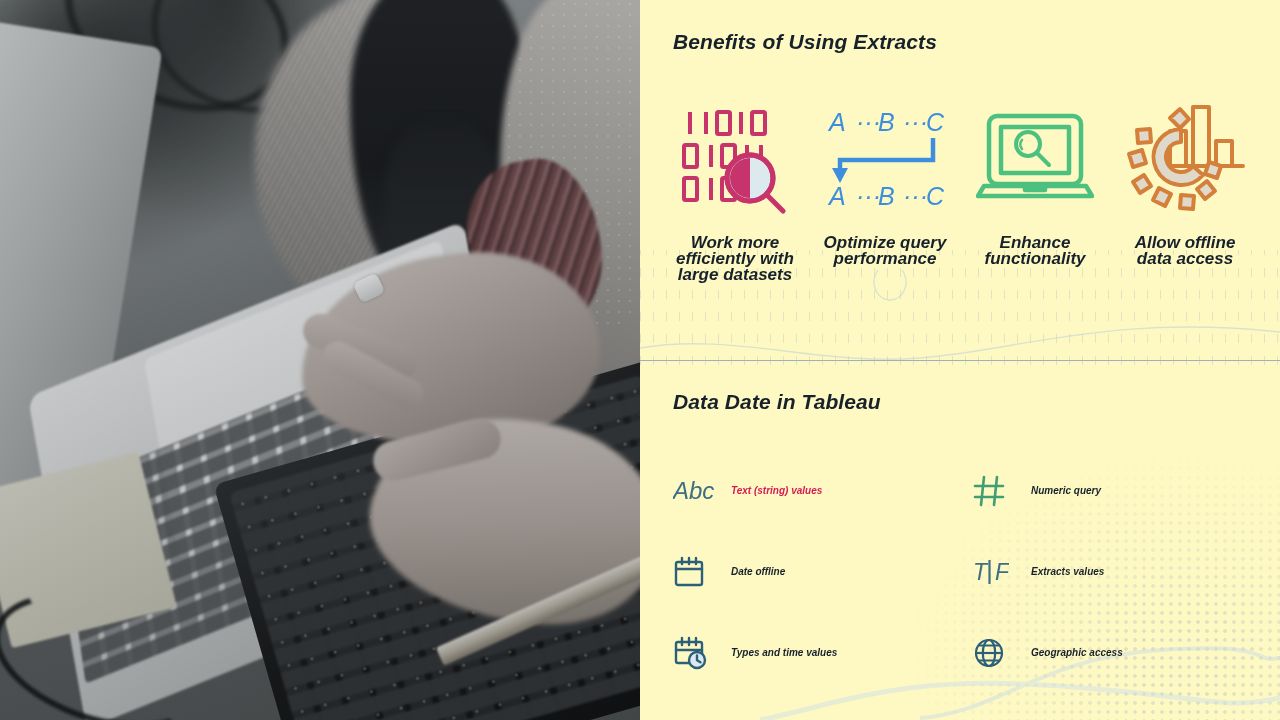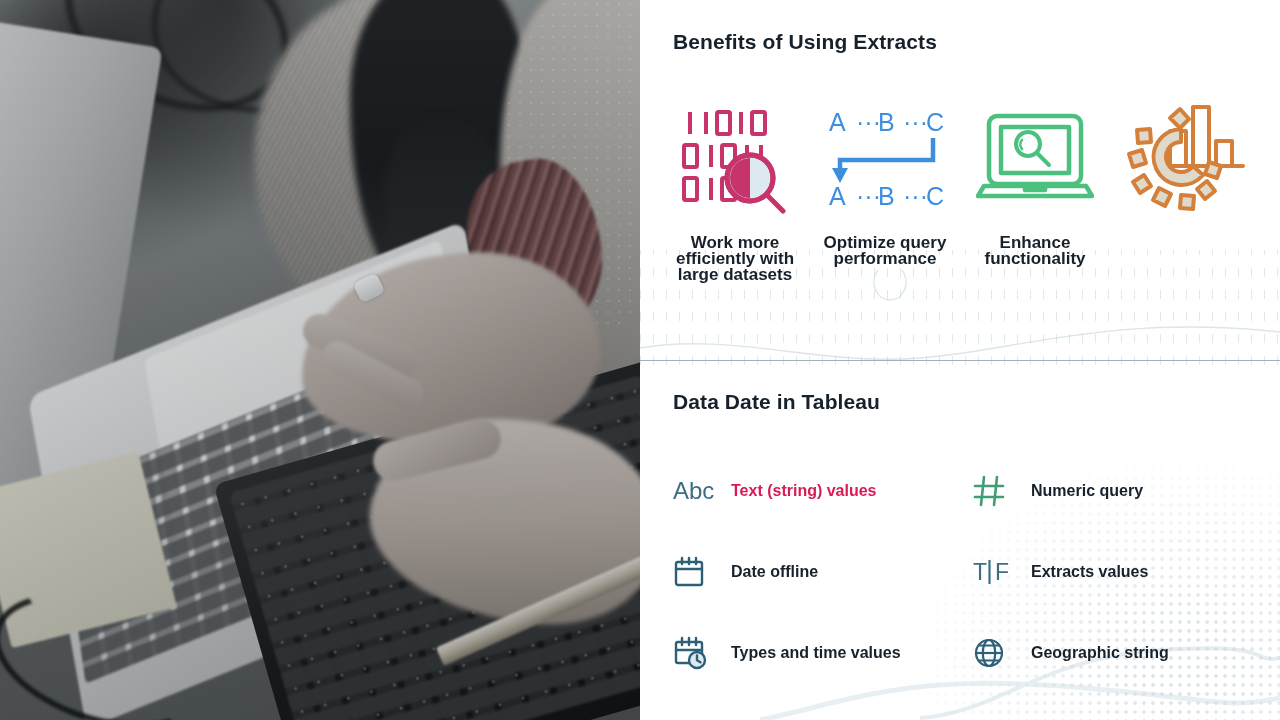--- a/index.html
+++ b/index.html
@@ -100,21 +100,21 @@
   .pencil{left:430px;top:600px;width:230px;height:20px;
      background:linear-gradient(180deg,#e7e0cf,#c0b392 55%,#8d8064);
      transform:rotate(-24deg);border-radius:3px;filter:blur(1.1px);}
   .wire{left:-10px;top:600px;width:210px;height:110px;
      border:6px solid rgba(18,22,24,.9);border-radius:50%;
      border-top-color:transparent;border-right-color:transparent;
      transform:rotate(18deg);filter:blur(1.4px);}
   .photo-tint{inset:0;background:linear-gradient(180deg,rgba(30,45,55,.12),rgba(20,30,40,.2));}
 
   
-  .panel{position:relative;width:640px;height:720px;background:#ffffff;overflow:hidden;}
+  .panel{position:relative;width:640px;height:720px;background:#fef9c3;overflow:hidden;font-style:italic;}
   .tex-dots{position:absolute;right:-20px;bottom:-10px;width:420px;height:300px;
      background:radial-gradient(circle at 3px 3px, rgba(150,175,190,.30) 1.6px, transparent 1.9px) 0 0/9px 9px;
      -webkit-mask-image:radial-gradient(ellipse at 72% 78%, #000 10%, transparent 66%);
      mask-image:radial-gradient(ellipse at 72% 78%, #000 10%, transparent 66%);}
   .tex-ticks{position:absolute;left:0;top:250px;width:640px;height:115px;
      background:
        repeating-linear-gradient(90deg, rgba(150,175,190,.34) 0 1.4px, transparent 1.4px 13px);
      -webkit-mask-image:repeating-linear-gradient(0deg,#000 0 9px,transparent 9px 22px);
      mask-image:repeating-linear-gradient(0deg,#000 0 9px,transparent 9px 22px);
      opacity:.85;}
@@ -132,21 +132,21 @@
   .ben-col{flex:1;display:flex;flex-direction:column;align-items:center;}
   .ben-ico{height:125px;display:flex;align-items:center;justify-content:center;}
   .ben-cap{margin-top:15px;text-align:center;font-size:17px;line-height:16px;
     font-weight:bold;color:#17212b;max-width:128px;}
 
   
   .dt-grid{position:absolute;left:33px;top:450px;width:600px;}
   .dt-row{display:flex;height:81px;}
   .dt-cell{width:300px;display:flex;align-items:center;}
   .dt-ico{width:58px;min-width:58px;display:flex;align-items:flex-start;justify-content:flex-start;}
-  .dt-lab{font-size:16px;font-weight:bold;color:#17212b;white-space:nowrap;}
+  .dt-lab{font-size:10px;font-weight:bold;color:#17212b;white-space:nowrap;}
   .dt-lab.accent{color:#d81b54;}
 </style>
 </head>
 <body>
 
 <div class="stage">
 
   <div class="photo">
     <div class="ph p-bg"></div>
     <div class="ph p-clutter"></div>
@@ -290,20 +290,21 @@
                        M14 31 l13 -1 1 13 -13 1 z
                        M6 55 l13 -4 4 13 -13 4 z
                        M10 83 l11 -7 7 11 -11 7 z
                        M30 101 l6 -12 12 6 -6 12 z
                        M57 109 l1 -13 13 1 -1 13 z
                        M82 100 l-8 -10 10 -8 8 10 z
                        M94 79 l-12 -4 4 -12 12 4 z
                        M58 30 a28 28 0 1 0 22 46 l-10 -9 a15 15 0 1 1 -12 -24 z" fill="#ded9ca" stroke="#d4803a" stroke-width="4" stroke-linejoin="round"></path>
             </svg>
           </div>
+          <div class="ben-cap">Allow offline data access</div>
         </div>
 
       </div>
     </div>
 
     <div class="sec">
       <div class="sec-title" style="top:390px;">Data Date in Tableau</div>
 
       <div class="dt-grid">
 
@@ -381,21 +382,21 @@
             <div class="dt-ico">
               <svg width="32" height="32" viewBox="0 0 32 32">
                 <g stroke="#2c5f78" stroke-width="2.2" fill="none">
                   <circle cx="16" cy="16" r="13"></circle>
                   <ellipse cx="16" cy="16" rx="6.2" ry="13"></ellipse>
                   <line x1="3" y1="16" x2="29" y2="16"></line>
                   <path d="M6 8.5 h20 M6 23.5 h20"></path>
                 </g>
               </svg>
             </div>
-            <div class="dt-lab">Geographic string</div>
+            <div class="dt-lab">Geographic access</div>
           </div>
         </div>
 
       </div>
     </div>
 
   </div>
 </div>
 
 </body></html>

